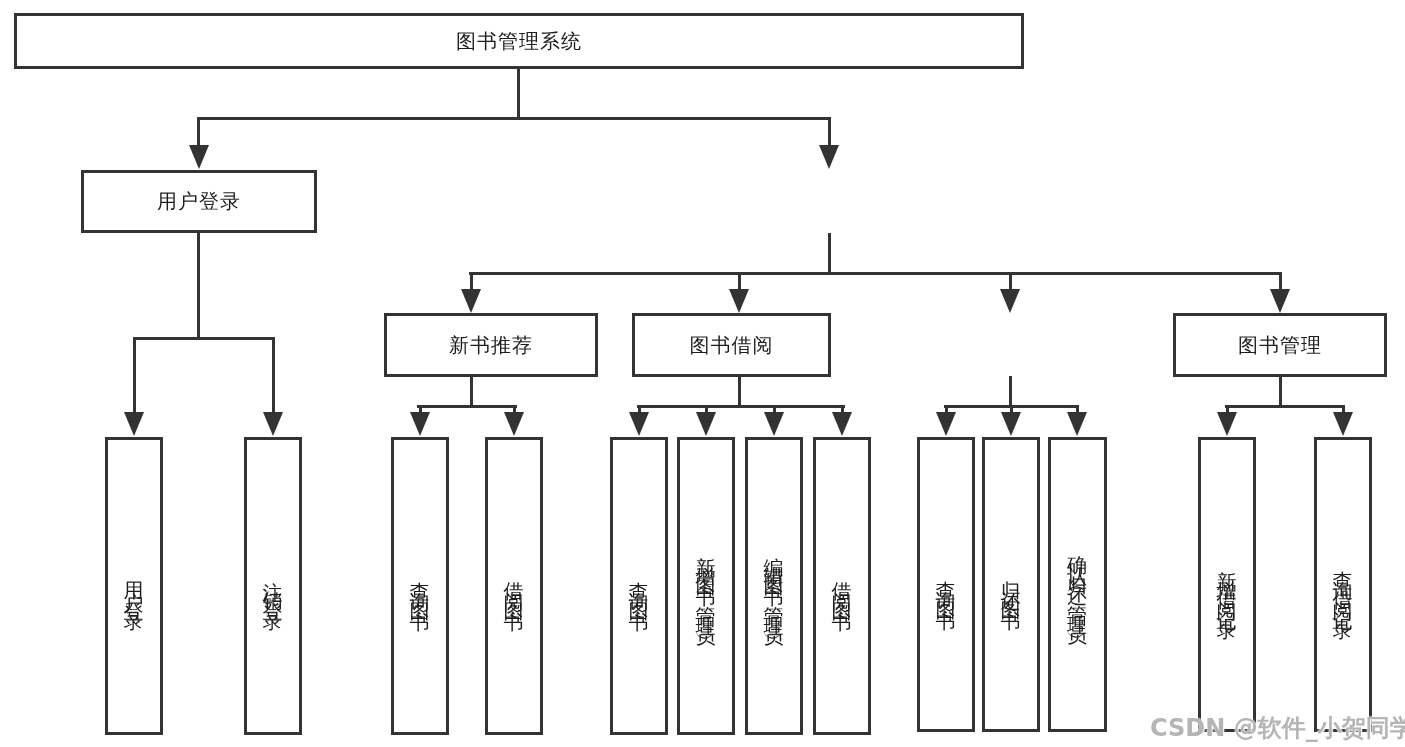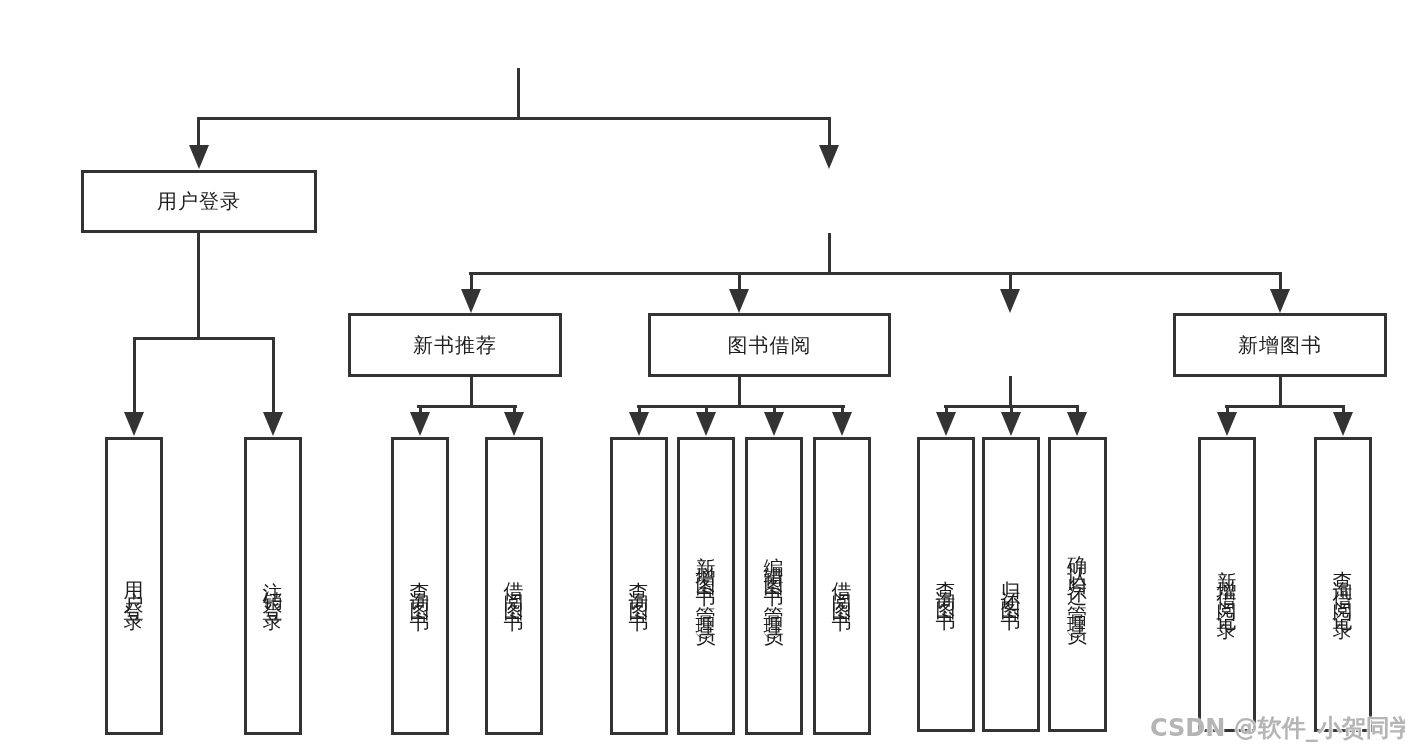--- a/index.html
+++ b/index.html
@@ -36,33 +36,36 @@
     color:var(--watermark,#b5b5b5);
     text-shadow:0 0 2px #fff, 0 0 2px #fff, 1px 1px 1px #fff;
     font-weight:bold;
   }
 </style>
 </head>
 <body>
 
 <div class="canvas">
 
+  <div class="box box-h" style="left:14px;top:13px;width:1010px;height:56px">
+    <span class="lbl">图书管理系统</span>
+  </div>
 
   <div class="box box-h" style="left:81px;top:170px;width:236px;height:63px">
     <span class="lbl">用户登录</span>
   </div>
 
-  <div class="box box-h" style="left:348px;top:313px;width:214px;height:64px">
+  <div class="box box-h" style="left:384px;top:313px;width:214px;height:64px">
     <span class="lbl">新书推荐</span>
   </div>
-  <div class="box box-h" style="left:648px;top:313px;width:243px;height:64px">
+  <div class="box box-h" style="left:632px;top:313px;width:199px;height:64px">
     <span class="lbl">图书借阅</span>
   </div>
   <div class="box box-h" style="left:1173px;top:313px;width:214px;height:64px">
-    <span class="lbl">新增图书</span>
+    <span class="lbl">图书管理</span>
   </div>
 
   <div class="box box-v" style="left:105px;top:437px;width:58px;height:298px">
     <span class="lbl">用户登录</span>
   </div>
   <div class="box box-v" style="left:244px;top:437px;width:58px;height:298px">
     <span class="lbl">注销登录</span>
   </div>
 
   <div class="box box-v" style="left:391px;top:437px;width:58px;height:298px">

